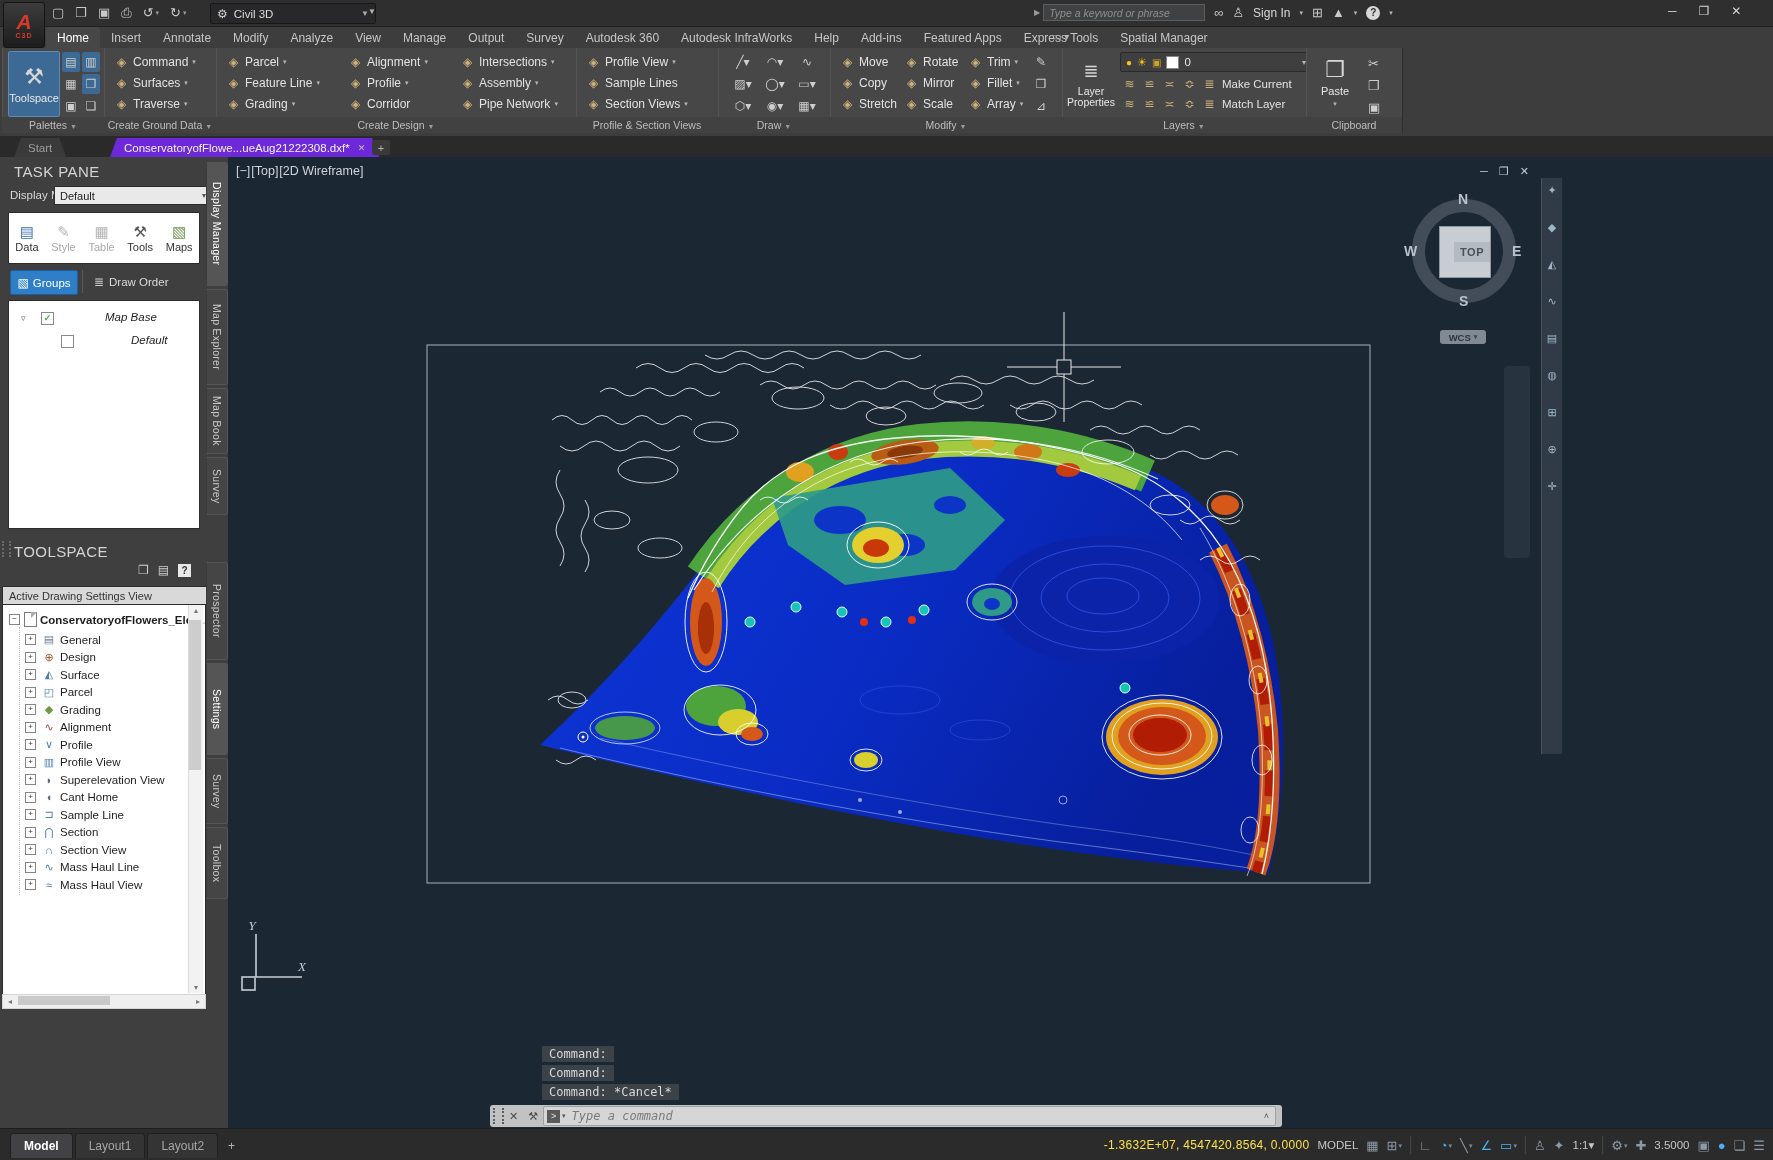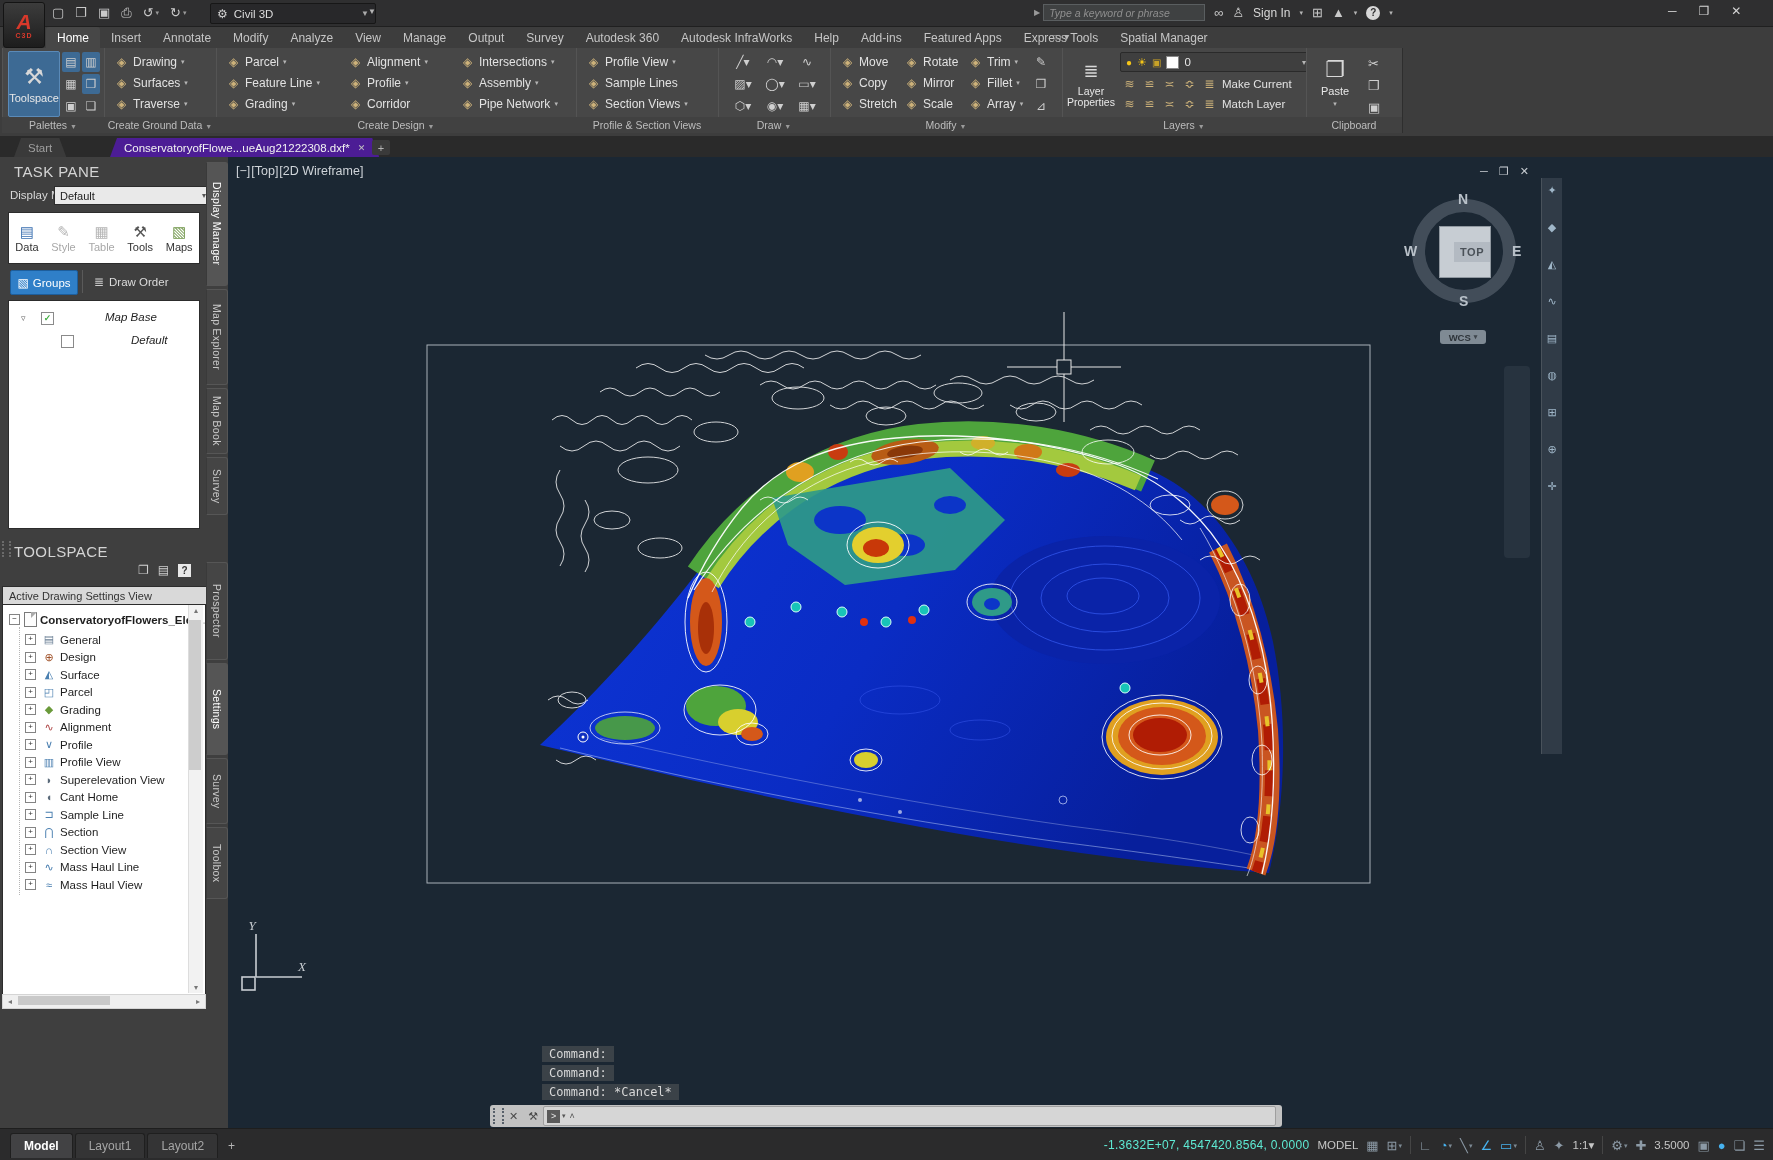--- a/index.html
+++ b/index.html
@@ -58,21 +58,21 @@
   #ldrop .sw{width:11px;height:11px;background:#fff;border:1px solid #888;}
   #ldrop .lcaret{margin-left:auto;font-size:8px;color:#b5b5b5;}
   .lrow{position:absolute;display:flex;align-items:center;gap:5px;font-size:11.5px;color:#e2e2e2;}
   .lrow .li{font-size:12px;color:#cdb27a;width:15px;text-align:center;}
   .clipico{position:absolute;font-size:13px;color:#cfcfcf;}
   
   #filetabs{left:0;top:136px;width:1773px;height:21px;background:#2a2a2a;border-bottom:1px solid #1e1e1e;}
   .ftab{position:absolute;top:2px;height:19px;display:flex;align-items:center;gap:8px;padding:0 14px;font-size:11.5px;
         clip-path:polygon(7px 0,calc(100% - 7px) 0,100% 100%,0 100%);}
   #ftab-start{left:14px;background:#3a3a3a;color:#9f9f9f;}
-  #ftab-doc{left:110px;background:#4c1d95;color:#f2f2f2;}
+  #ftab-doc{left:110px;background:#6d28d9;color:#f2f2f2;}
   #ftab-doc .fclose{font-size:9px;color:#c0c0c0;}
   #ftab-plus{left:372px;top:4px;width:18px;height:15px;background:#3a3a3a;color:#b5b5b5;font-size:11px;
              display:flex;align-items:center;justify-content:center;border-radius:2px;}
   
   #leftbg{left:0;top:157px;width:228px;height:971px;background:#3f3f3f;}
   .paneheader{position:absolute;font-size:15px;color:#d4d4d4;letter-spacing:.4px;}
   #dm-label{left:10px;top:189px;font-size:11.5px;color:#d8d8d8;}
   #dm-select{left:54px;top:186px;width:146px;height:17px;background:#e9e9e9;border:1px solid #2c2c2c;color:#222;
              display:flex;align-items:center;font-size:11px;padding:0 5px;}
   #dm-select .dcaret{margin-left:auto;font-size:8px;color:#555;}
@@ -157,21 +157,21 @@
   .ltab{padding:5px 13px;font-size:12px;color:#a6a6a6;background:#343435;border:1px solid #1f1f1f;border-bottom:none;
         border-radius:3px 3px 0 0;}
   .ltab.active{background:#424244;color:#ffffff;font-weight:bold;}
   #ltab-plus{padding:5px 8px;color:#b5b5b5;font-size:12px;}
   #status-right{position:absolute;right:8px;top:0;height:32px;display:flex;align-items:center;gap:8px;font-size:12px;color:#c6c6c6;}
   .sic{font-size:13px;color:#8c9aa6;position:relative;}
   .sic.on{color:#47b2ef;}
   .sic .scaret{font-size:7px;color:#7d8a94;margin-left:1px;vertical-align:middle;}
   .stext{font-size:11.5px;color:#c6c6c6;}
   .sdiv{width:1px;height:18px;background:#454545;display:inline-block;}
-  #coords{letter-spacing:.3px;color:#5eead4;}
+  #coords{letter-spacing:.3px;color:#fde047;}
 </style>
 </head>
 <body>
 
 <div id="app">
 
   <div id="titlebar" class="abs"></div>
   <div id="applogo" class="abs">
     <span class="amark">A</span>
     <span class="c3d">C3D</span>
@@ -246,21 +246,21 @@
         <span>▣</span>
         <span>❏</span>
       </div>
       <div class="plabel"><span>Palettes</span><span class="pcaret">▼</span></div>
     </div>
 
     <div class="panel" id="p-cgd" style="left:104px;width:112px;">
       <div class="plabel"><span>Create Ground Data</span><span class="pcaret">▼</span></div>
     <div class="ritem" style="left: 10px; top: 4px;">
           <span class="ic">◈</span>
-          <span>Drawing</span>
+          <span>Command</span>
           <span class="caret">▾</span>
         </div>
         <div class="ritem" style="left: 10px; top: 25px;">
           <span class="ic">◈</span>
           <span>Surfaces</span>
           <span class="caret">▾</span>
         </div>
         <div class="ritem" style="left: 10px; top: 46px;">
           <span class="ic">◈</span>
           <span>Traverse</span>
@@ -648,20 +648,21 @@
       <div class="cmdpill">Command:</div>
       <div class="cmdpill">Command: *Cancel*</div>
     </div>
   <div id="cmdbar" class="abs">
     <div id="cmd-grip"></div>
     <span class="cmdico">✕</span>
     <span class="cmdico">⚒</span>
     <div id="cmd-field">
       <span id="cmd-prompt">&gt;</span>
       <span id="cmd-prompt-caret">▾</span>
+      <input id="cmd-input" placeholder="Type a command" style="">
       <span id="cmd-up">˄</span>
     </div>
   </div>
 
   <div id="leftbg" class="abs"></div>
   <span class="paneheader abs" style="left:14px;top:163px;">TASK PANE</span>
   <span id="dm-label" class="abs">Display Map:</span>
   <div id="dm-select" class="abs">
     <span>Default</span>
     <span class="dcaret">▾</span>

